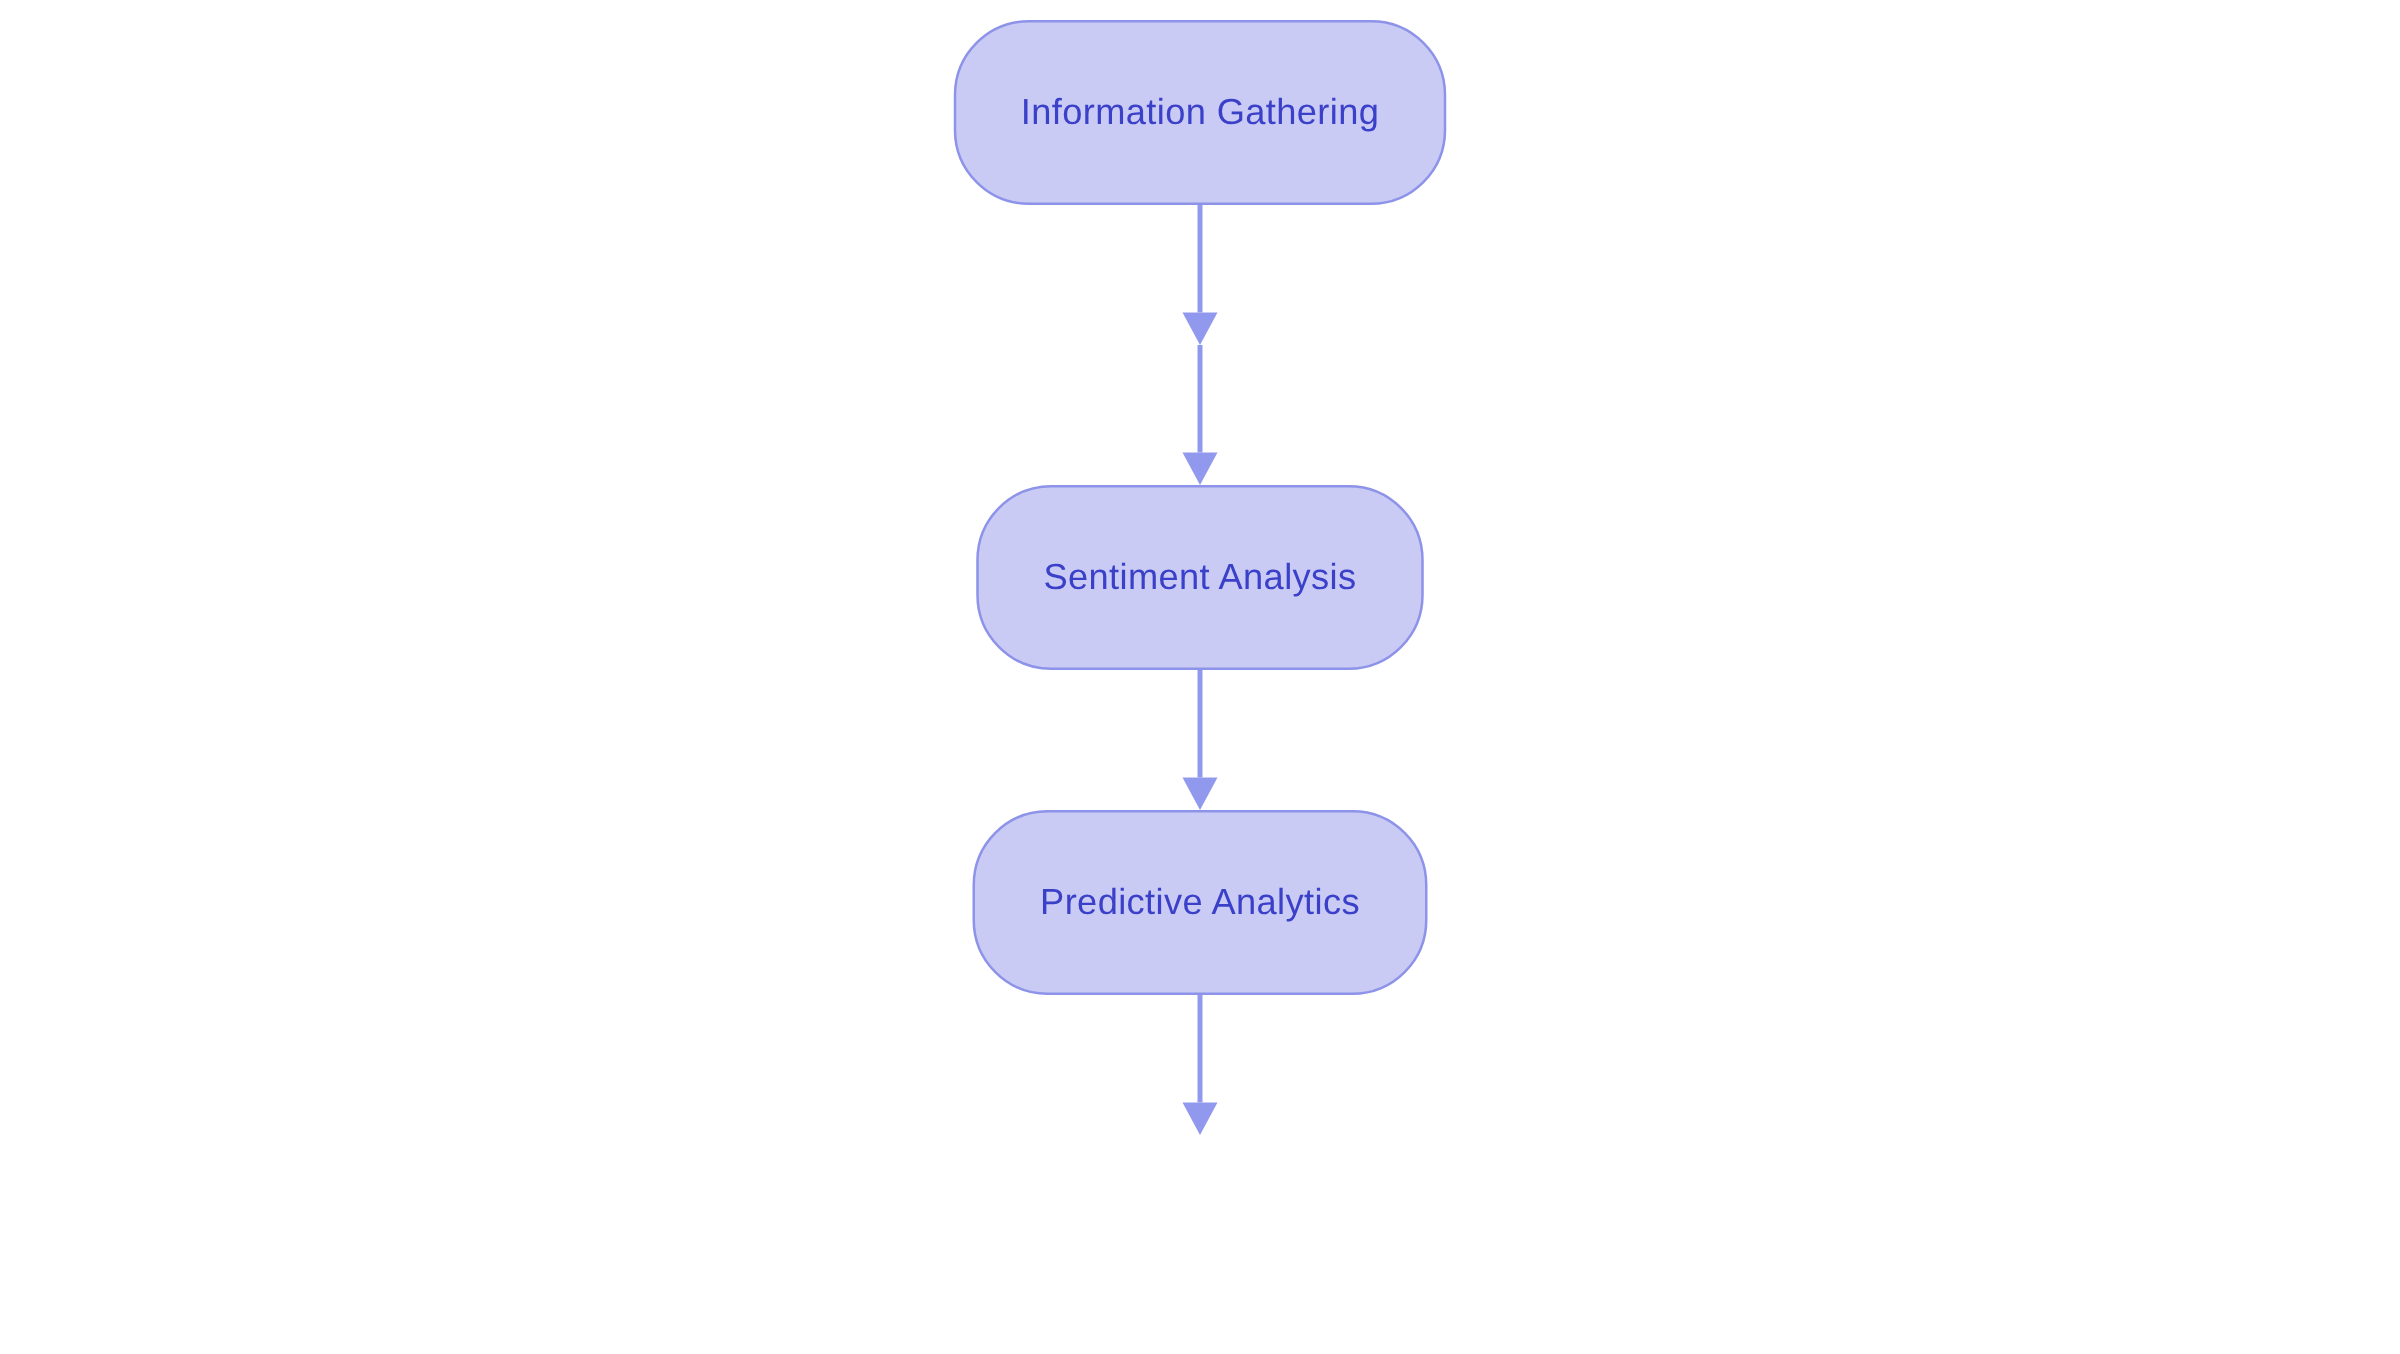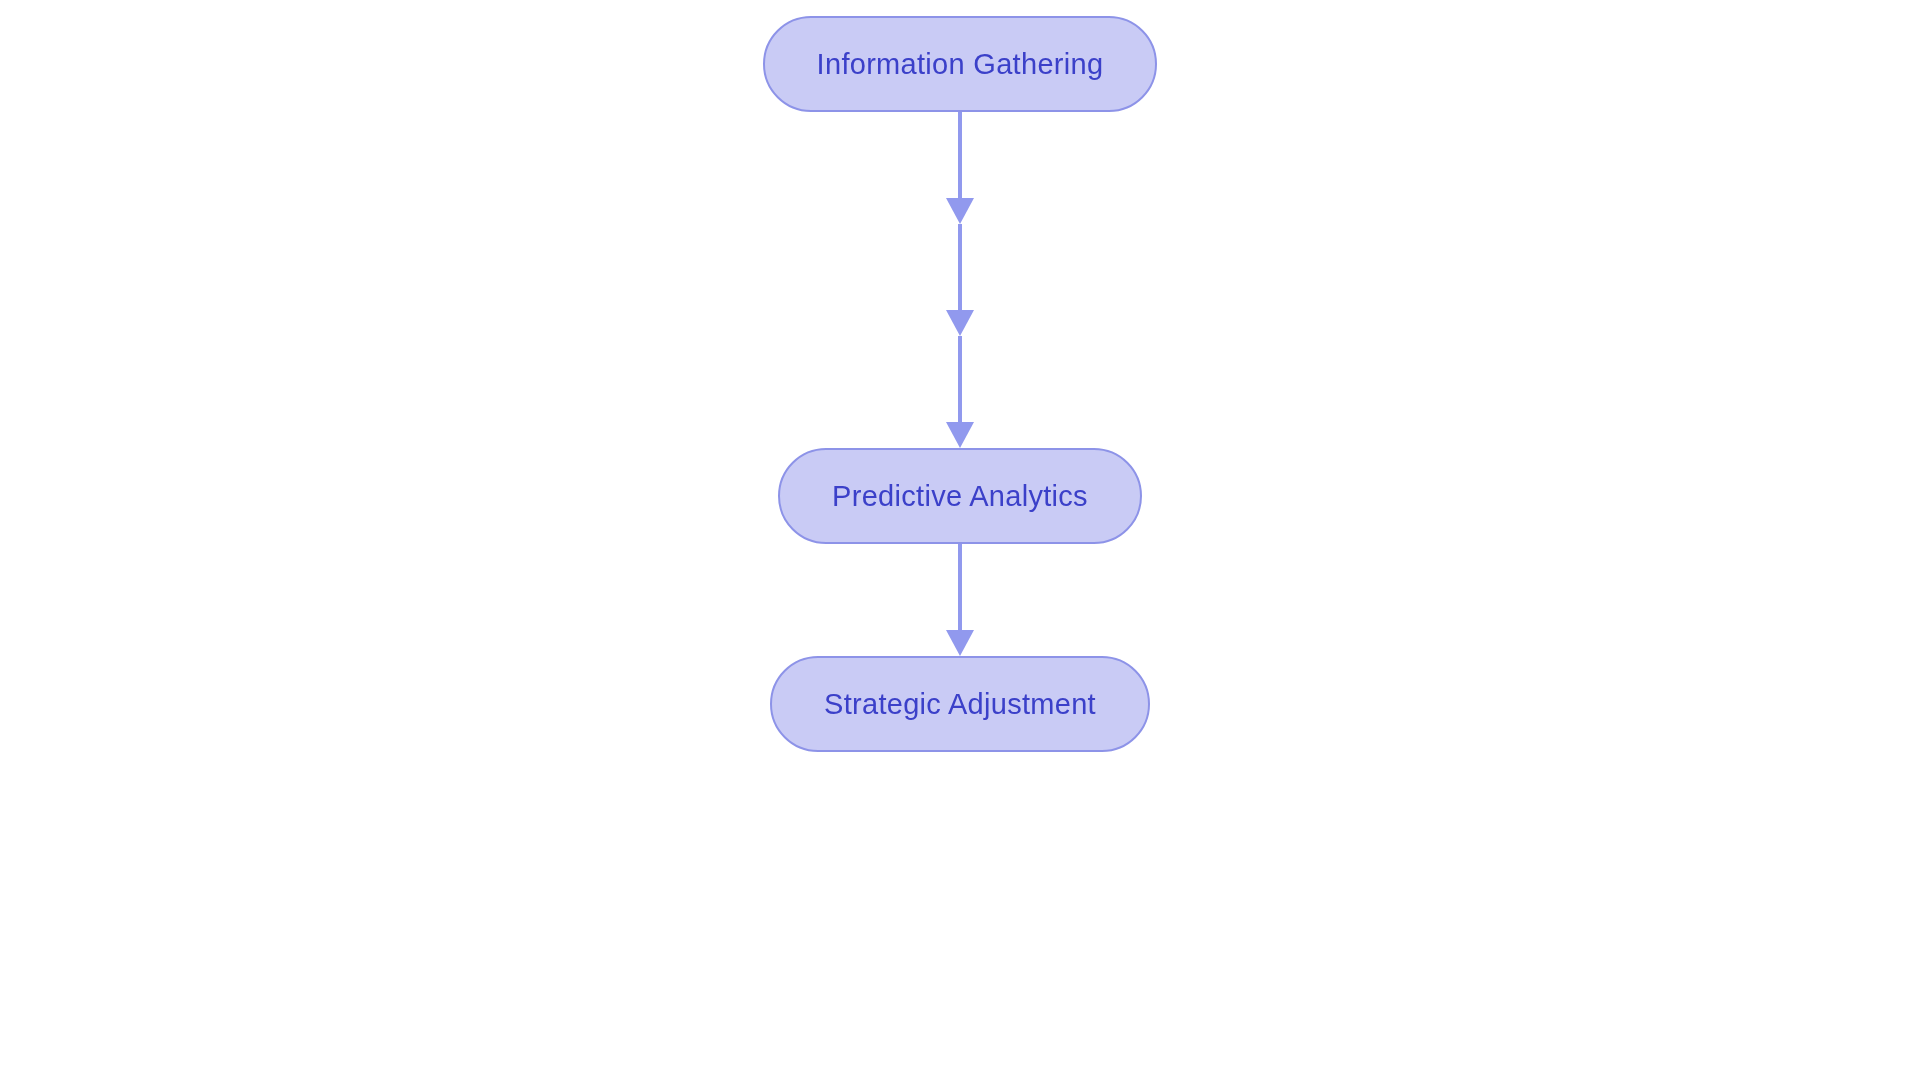--- a/index.html
+++ b/index.html
@@ -14,21 +14,21 @@
   body{
     background:var(--bg);
     font-family:"Liberation Sans", sans-serif;
   }
   .canvas{
     width:1920px;height:1083px;
     display:flex;flex-direction:column;align-items:center;
     padding-top:16px;
   }
   .flow-node{
-    height:96px;
+    height:148px;
     min-width:356px;
     padding:0 52px;
     display:flex;align-items:center;justify-content:flex-end;
     background:var(--node-fill);
     border:2px solid var(--node-border);
     border-radius:60px;
     color:var(--node-text);
     font-size:29px;
     letter-spacing:0.3px;
     white-space:nowrap;
@@ -64,32 +64,32 @@
     <div class="shaft"></div>
     <div class="head"></div>
   </div>
 
 
   <div class="edge">
     <div class="shaft"></div>
     <div class="head"></div>
   </div>
 
+  <div class="flow-node">
+    <span>Sentiment Analysis</span>
+  </div>
 
   <div class="edge">
     <div class="shaft"></div>
     <div class="head"></div>
   </div>
 
   <div class="flow-node">
     <span>Predictive Analytics</span>
   </div>
 
   <div class="edge">
     <div class="shaft"></div>
     <div class="head"></div>
   </div>
 
-  <div class="flow-node">
-    <span>Strategic Adjustment</span>
-  </div>
 
 </div>
 
 </body></html>

